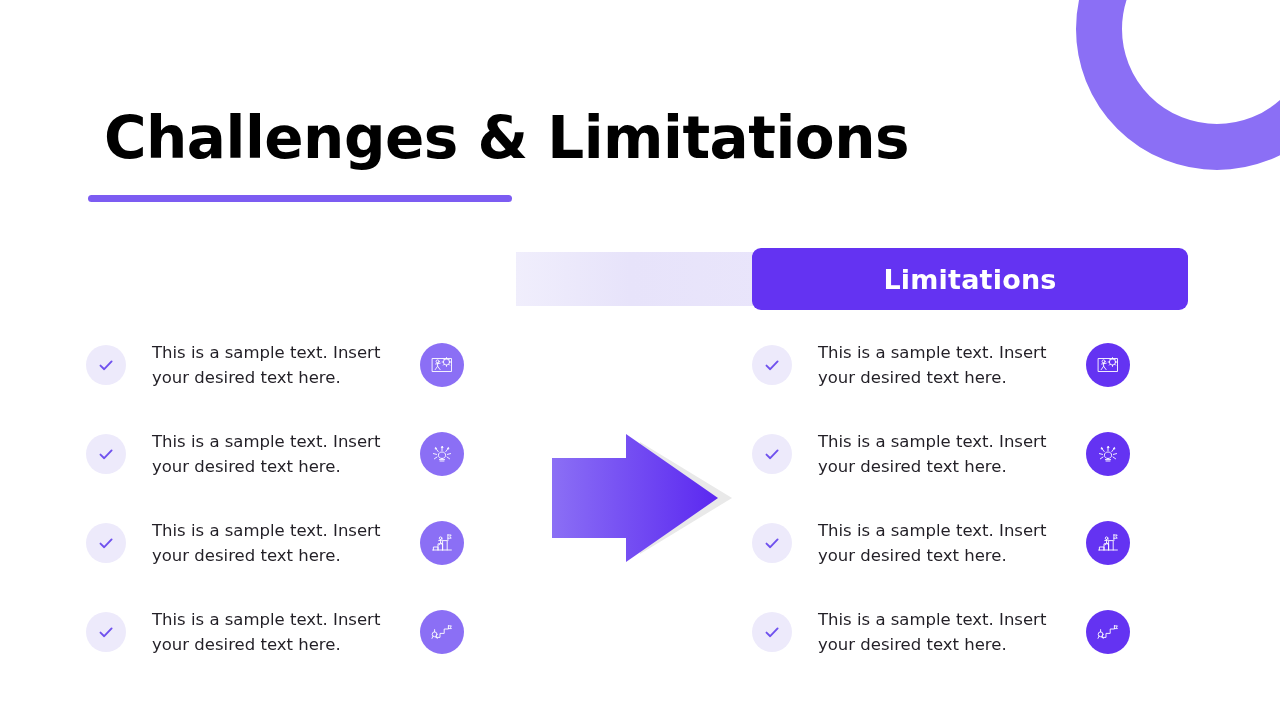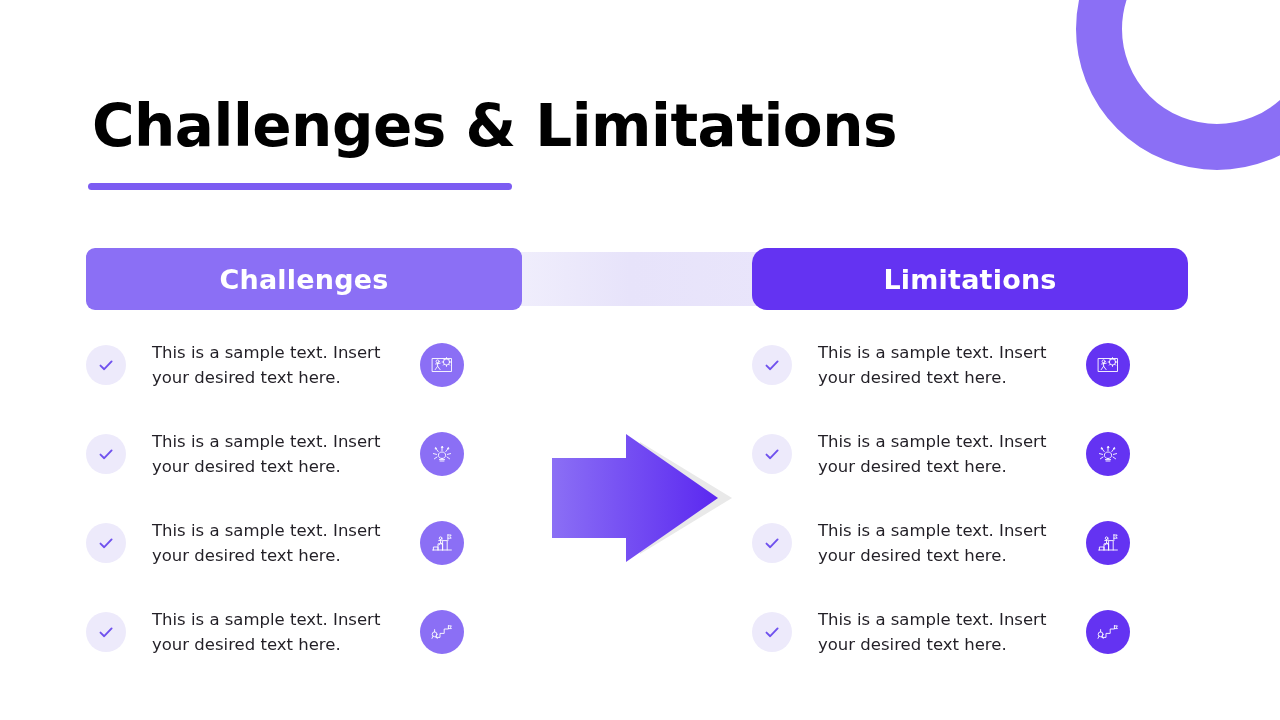--- a/index.html
+++ b/index.html
@@ -34,21 +34,21 @@
     left: 88px;
     top: 92px;
   }
   .page-title {
     font-family: "DejaVu Sans", sans-serif;
     font-size: 58px;
     font-weight: 700;
     color: #000000;
     letter-spacing: -0.5px;
     line-height: 1.06;
-    margin: 4px;
+    margin: 16px;
     white-space: nowrap;
   }
   .title-rule {
     margin-top: 26px;
     width: 424px;
     height: 7px;
     border-radius: 4px;
     background: #7C5CF2;
   }
 
@@ -72,21 +72,21 @@
     position: absolute;
     top: 0;
     width: 436px;
     height: 62px;
     border-radius: 9px;
     display: flex;
     align-items: center;
     justify-content: center;
   }
   .hdr-bar.left  { left: 0;    background: #8B6FF5; }
-  .hdr-bar.right { right: 0;   background: #6433F2; border-radius: 15px; }
+  .hdr-bar.right { right: 0;   background: #6433F2; }
   .hdr-label {
     font-family: "DejaVu Sans", sans-serif;
     font-size: 27px;
     font-weight: 700;
     color: #ffffff;
     letter-spacing: 0.2px;
   }
 
   
   .columns {
@@ -168,23 +168,20 @@
 
 <div class="deco-ring"></div>
 
 <div class="title-block">
   <h1 class="page-title">Challenges &amp; Limitations</h1>
   <div class="title-rule"></div>
 </div>
 
 <div class="headers">
   <div class="mid-strip"></div>
-  <div class="hdr-bar left">
-    <span class="hdr-label">Challenges</span>
-  </div>
   <div class="hdr-bar right">
     <span class="hdr-label">Limitations</span>
   </div>
 </div>
 
 <div class="columns">
 
   <div class="col left">
 
     <div class="row r0">

